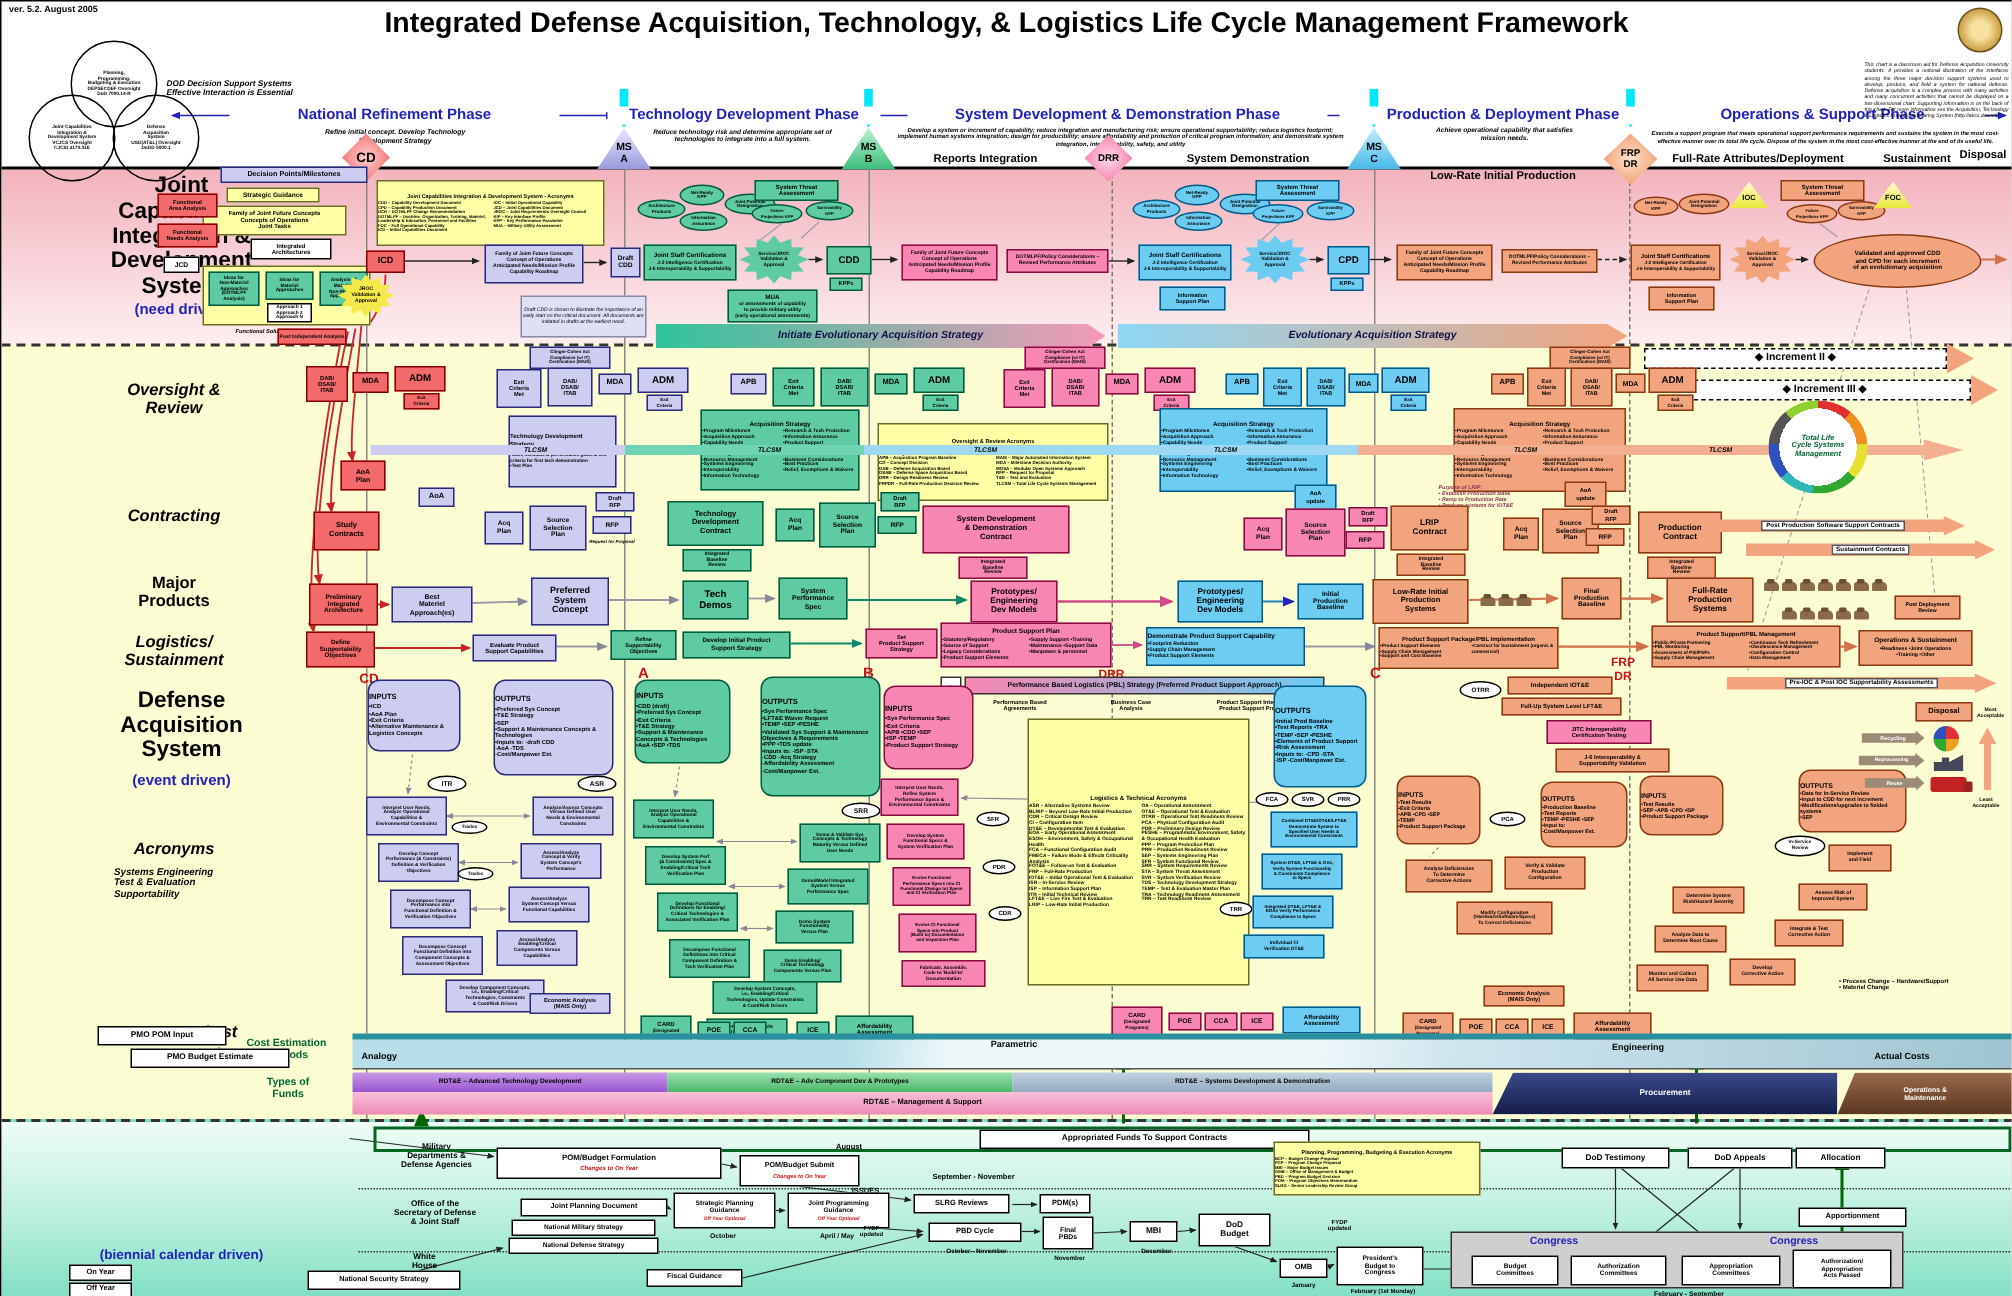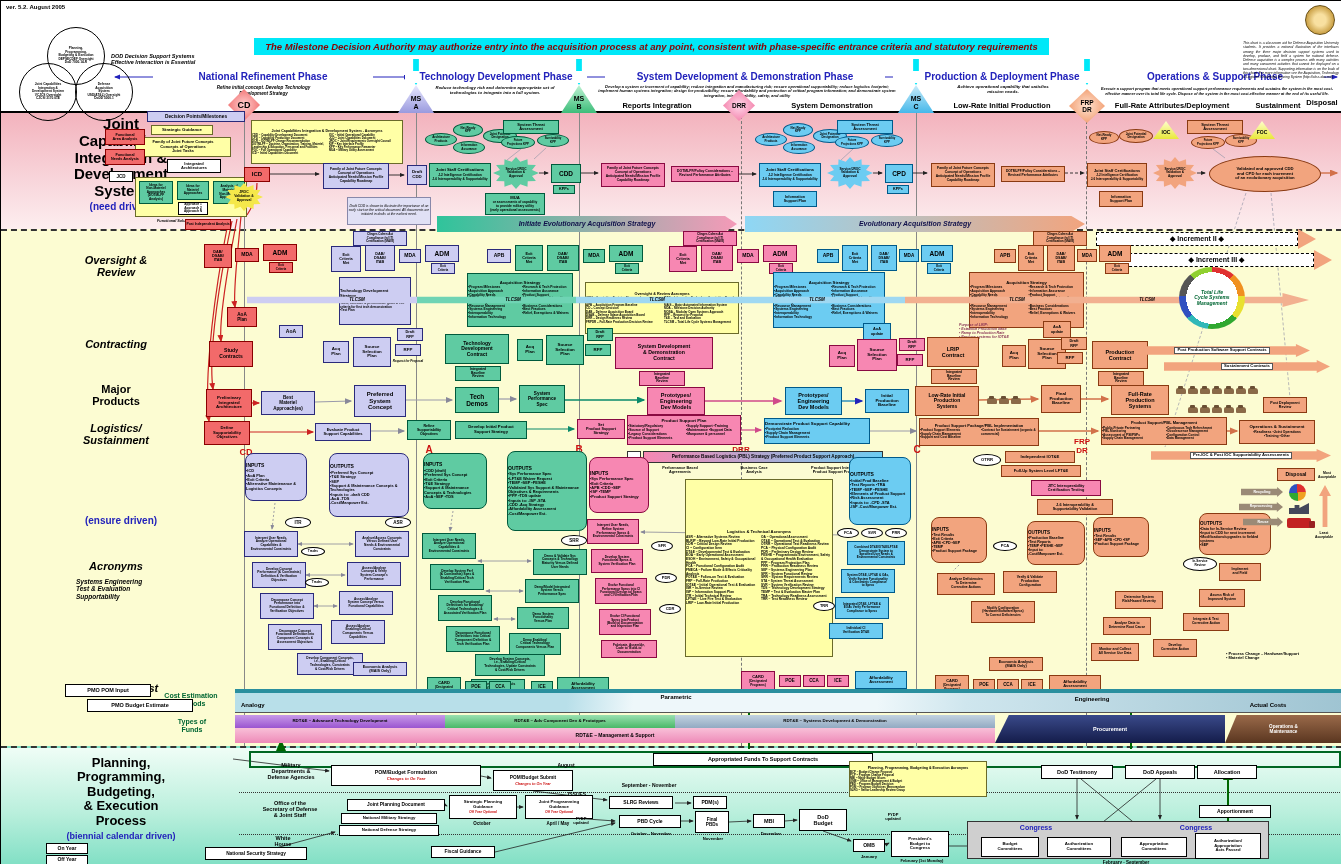--- a/index.html
+++ b/index.html
@@ -100,21 +100,21 @@
   <div class="vl" style="left:243px"></div>
   <div class="vl" style="left:415px"></div>
   <div class="vl" style="left:578px"></div>
   <div class="vl dsh" style="left:740px"></div>
   <div class="vl" style="left:915px"></div>
   <div class="vl dsh" style="left:1085px"></div>
   <div class="laneline" style="top:791px"></div>
   <div class="laneline" style="top:833px"></div>
 
   <div id="version">ver. 5.2. August 2005</div>
-  <div id="banner">The Milestone Decision Authority may authorize entry into the acquisition process at any point, consistent with phase-specific entrance criteria and statutory requirements</div>
+  <div id="title">Integrated Defense Acquisition, Technology,  &amp; Logistics Life Cycle Management Framework</div>
   <div id="chartnote">This chart is a classroom aid for Defense Acquisition University students. It provides a notional illustration of the interfaces among the three major decision support systems used to develop, produce, and field a system for national defense. Defense acquisition is a complex process with many activities and many concurrent activities that cannot be displayed on a two-dimensional chart. Supporting information is on the back of this chart. For more information see the Acquisition, Technology &amp; Logistics Knowledge Sharing System (http://akss.dau.mil).</div>
   <div class="node seal" style="left:1304px;top:4px;width:30px;height:30px;"></div>
 
   <svg id="wires" width="1341" height="864">
     <defs>
       <marker id="mk" markerWidth="7" markerHeight="7" refX="5" refY="2.5" orient="auto-start-reverse">
           <path d="M0,0L6,2.5L0,5z" fill="#222"></path>
         </marker>
       <marker id="mb" markerWidth="7" markerHeight="7" refX="5" refY="2.5" orient="auto-start-reverse">
           <path d="M0,0L6,2.5L0,5z" fill="#2222bb"></path>
@@ -292,21 +292,21 @@
     </div>
     <div class="node txt it" style="left: 1095px; top: 83px; width: 242px; height: 15px; font-size: 3.8px;">
       <div class="tt">Execute a support program that meets operational support performance requirements and sustains the system in the most cost-effective manner over its total life cycle. Dispose of the system in the most cost-effective manner at the end of its useful life.</div>
     </div>
     <div class="node txt" style="left: 600px; top: 100px; width: 112px; height: 10px; font-size: 7.5px;">
       <div class="tt">Reports Integration</div>
     </div>
     <div class="node txt" style="left: 768px; top: 100px; width: 126px; height: 10px; font-size: 7.5px;">
       <div class="tt">System Demonstration</div>
     </div>
-    <div class="node txt" style="left: 925px; top: 100px; width: 152px; height: 10px; font-size: 7.5px; text-align: center;">
+    <div class="node txt" style="left: 925px; top: 111px; width: 152px; height: 10px; font-size: 7.5px; text-align: center;">
       <div class="tt">Low-Rate Initial Production</div>
     </div>
     <div class="node txt" style="left: 1088px; top: 100px; width: 166px; height: 10px; font-size: 7.5px;">
       <div class="tt">Full-Rate Attributes/Deployment</div>
     </div>
     <div class="node txt" style="left: 1246px; top: 100px; width: 62px; height: 10px; font-size: 7.5px;">
       <div class="tt">Sustainment</div>
     </div>
     <div class="node txt" style="left: 1303px; top: 97px; width: 36px; height: 10px; font-size: 7.5px;">
       <div class="tt">Disposal</div>
@@ -609,22 +609,27 @@
       <div class="tt">Evolutionary Acquisition Strategy</div>
     </div>
     <div class="node wht dash" style="left: 1095px; top: 231px; width: 202px; height: 14px; font-size: 7px;">
       <div class="tt">◆  Increment II  ◆</div>
     </div>
     <div class="node tri-r" style="left: 1297px; top: 228px; width: 18px; height: 20px; font-size: 4.5px;"></div>
     <div class="node wht dash" style="left: 1118px; top: 252px; width: 195px; height: 14px; font-size: 7px;">
       <div class="tt">◆  Increment III  ◆</div>
     </div>
     <div class="node tri-r" style="left: 1313px; top: 249px; width: 18px; height: 20px; font-size: 4.5px;"></div>
+    <div class="node txt" style="left: 30px; top: 453px; width: 180px; height: 60px; font-size: 15px;">
+      <div class="tt">Defense
+Acquisition
+System</div>
+    </div>
     <div class="node blue-t" style="left: 60px; top: 514px; width: 120px; height: 12px; font-size: 10px;">
-      <div class="tt">(ensure driven)</div>
+      <div class="tt">(event driven)</div>
     </div>
     <div class="node txt it" style="left: 40px; top: 252px; width: 150px; height: 26px; font-size: 11px;">
       <div class="tt">Oversight &amp;
 Review</div>
     </div>
     <div class="node txt it" style="left: 40px; top: 335px; width: 150px; height: 16px; font-size: 11px;">
       <div class="tt">Contracting</div>
     </div>
     <div class="node txt" style="left: 60px; top: 380px; width: 110px; height: 28px; font-size: 11px;">
       <div class="tt">Major
@@ -1721,27 +1726,20 @@
     <div class="node fseg f-pnk" style="left: 234px; top: 727px; width: 760px; height: 15px; font-size: 5px;">
       <div class="tt">RDT&amp;E – Management &amp; Support</div>
     </div>
     <div class="node fseg f-nvy" style="left: 994px; top: 714px; width: 230px; height: 28px; font-size: 5.5px;">
       <div class="tt">Procurement</div>
     </div>
     <div class="node fseg f-brn" style="left: 1224px; top: 714px; width: 117px; height: 28px; font-size: 4.6px;">
       <div class="tt">Operations &amp;
 Maintenance</div>
     </div>
-    <div class="node txt" style="left: 15px; top: 753px; width: 210px; height: 76px; font-size: 13px;">
-      <div class="tt">Planning,
-Programming,
-Budgeting,
-&amp; Execution
-Process</div>
-    </div>
     <div class="node blue-t" style="left: 15px; top: 829px; width: 210px; height: 12px; font-size: 9px;">
       <div class="tt">(biennial calendar driven)</div>
     </div>
     <div class="node wht" style="left: 45px; top: 842px; width: 42px; height: 11px; font-size: 5px;">
       <div class="tt">On Year</div>
     </div>
     <div class="node wht rtxt2" style="left: 45px; top: 854px; width: 42px; height: 10px; font-size: 5px;">
       <div class="tt">Off Year</div>
     </div>
     <div class="node fundband" style="left: 248px; top: 750px; width: 1092px; height: 17px; font-size: 4.5px;"></div>

